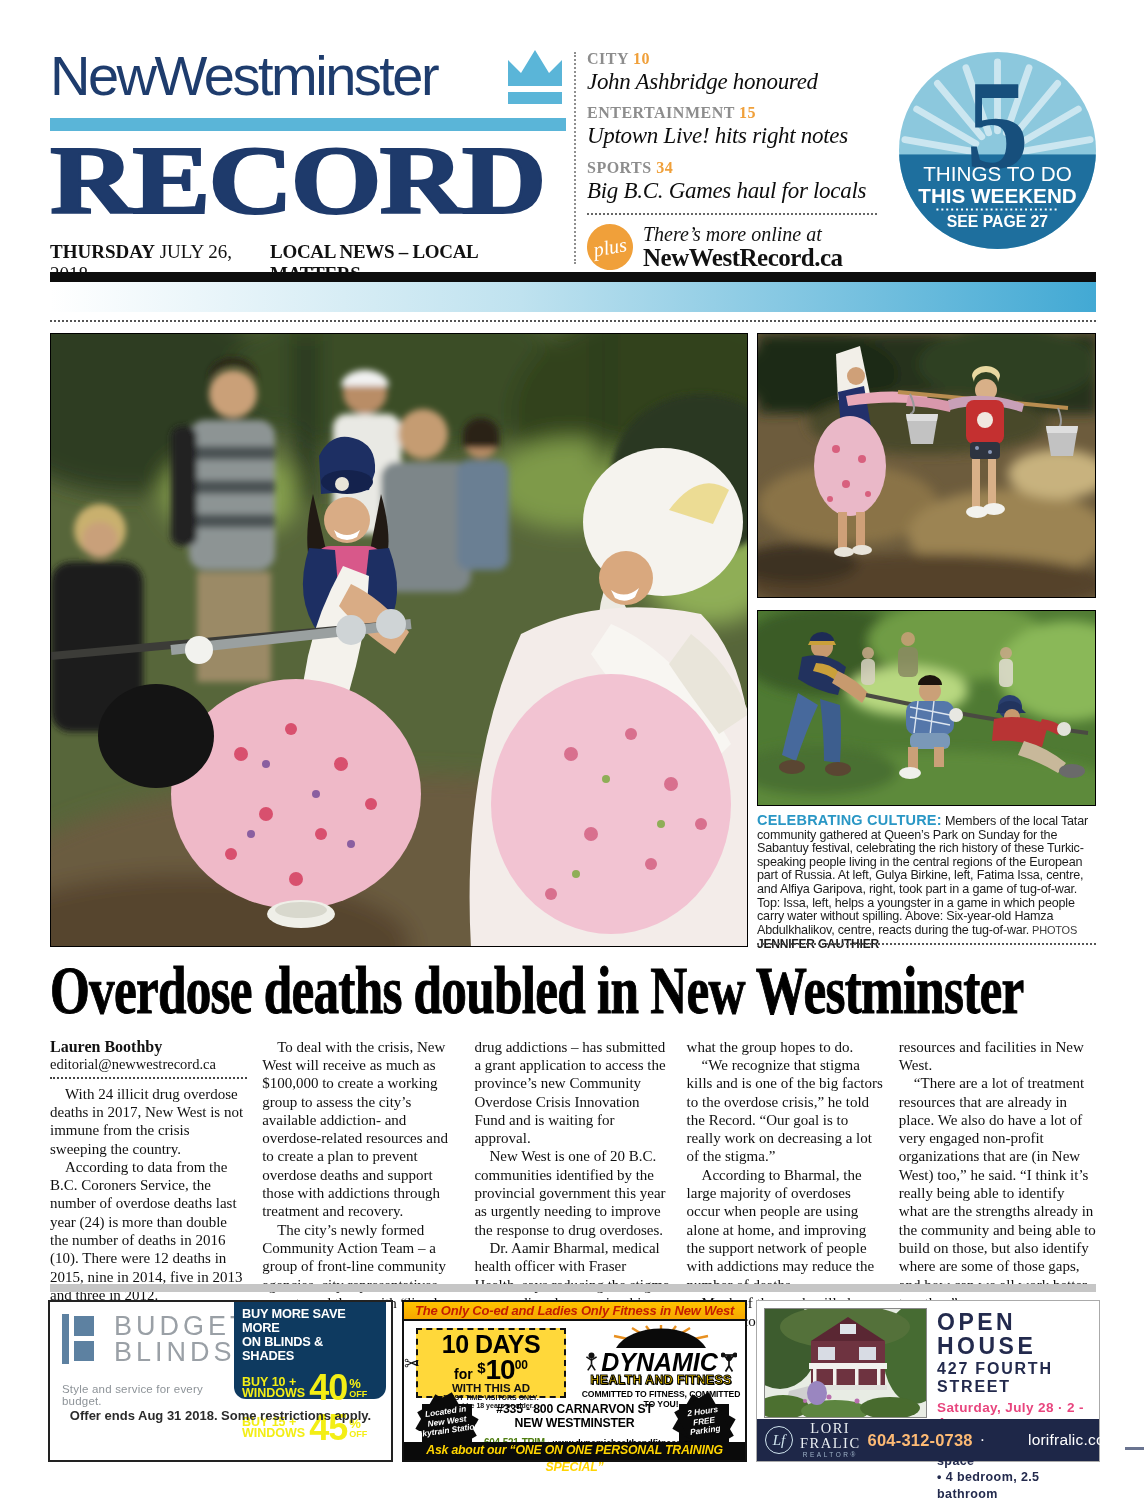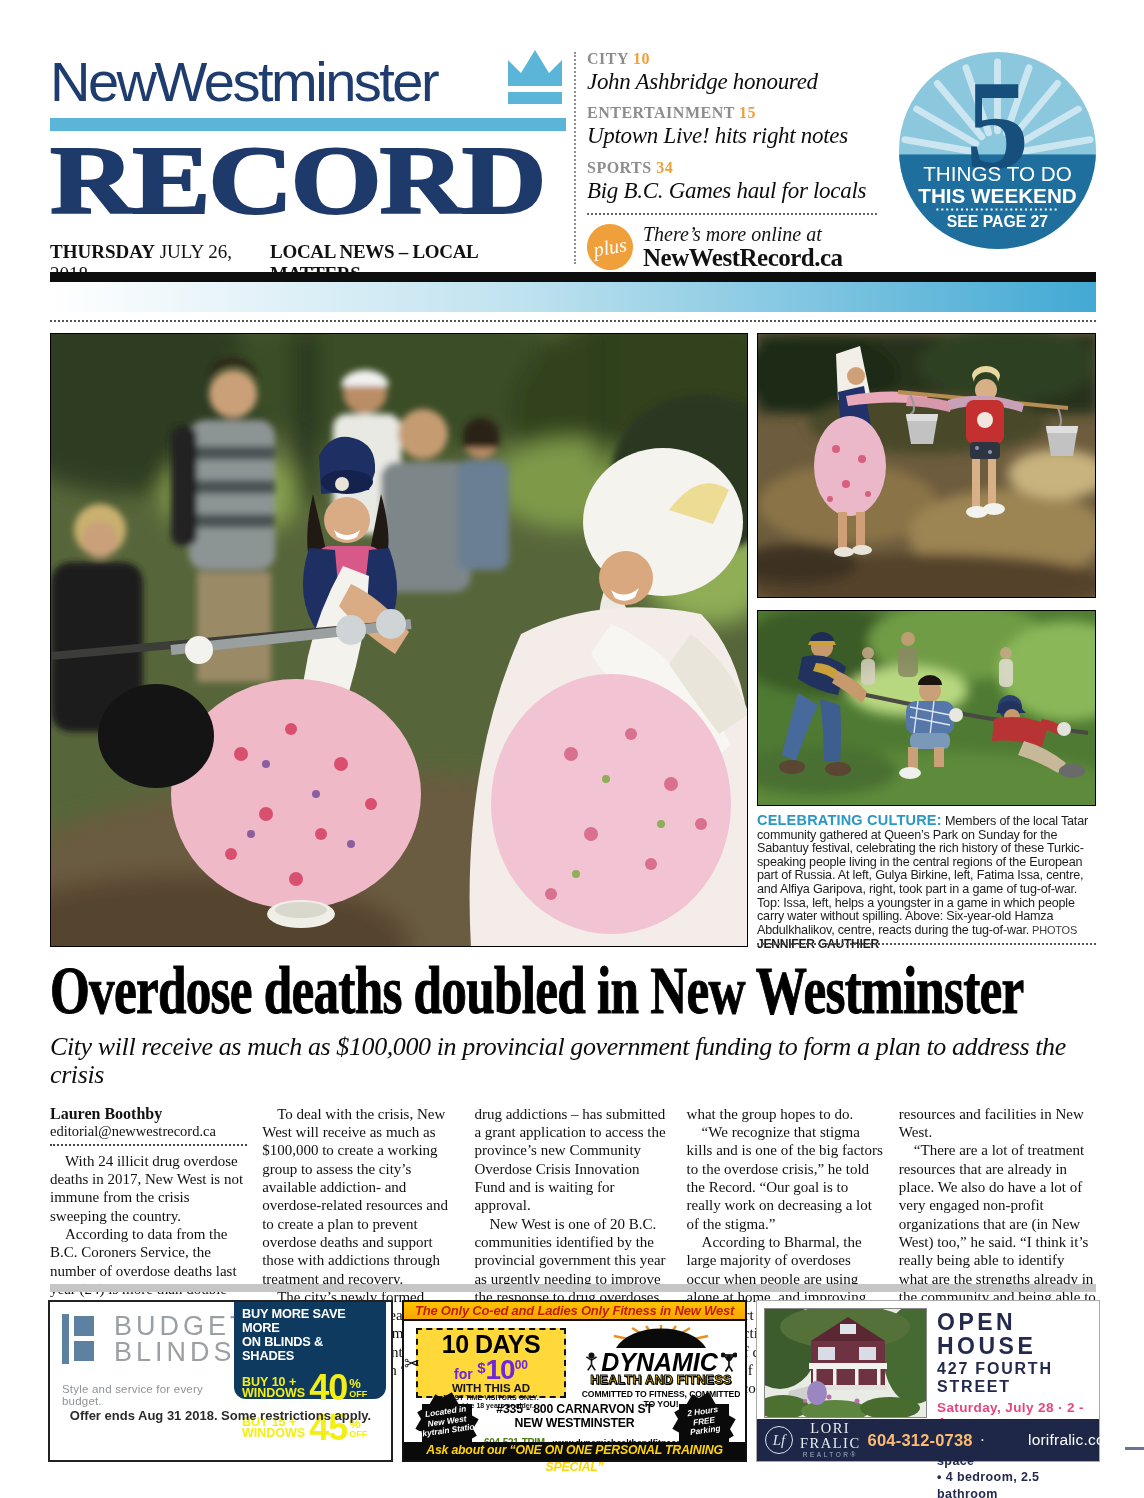--- a/index.html
+++ b/index.html
@@ -2,21 +2,21 @@
 <html><head>
 <meta charset="utf-8">
 <style>
   * { margin:0; padding:0; box-sizing:border-box; }
   html,body { background:#ffffff; }
   body { width:1144px; height:1498px; position:relative; font-family:"Liberation Serif", serif; color:#111; }
 
   
   #masthead { position:absolute; left:50px; top:48px; width:1046px; height:222px; }
   .mast-left { position:absolute; left:0; top:0; width:516px; }
-  .mast-name-row { display:flex; justify-content:space-between; align-items:flex-end; }
+  .mast-name-row { display:flex; justify-content:space-between; align-items:flex-start; }
   .mast-city { font-family:"Liberation Sans", sans-serif; font-size:56px; font-weight:400; letter-spacing:-2.5px; color:#1e3c6d; line-height:1; }
   .mast-bar { height:13px; background:#5ab5d8; margin-top:8px; width:516px; }
   .mast-record { font-family:"Liberation Serif", serif; font-weight:700; font-size:97px; line-height:0.98; color:#1e3a6b; display:inline-block; transform:scaleX(1.21); transform-origin:left top; letter-spacing:-2px; -webkit-text-stroke:2px #1e3a6b; margin-top:2px; }
   .mast-foot { position:absolute; left:0; top:193px; width:516px; display:flex; justify-content:space-between; font-size:19px; }
   .mast-date b { font-weight:700; }
   .mast-tagline { font-weight:700; letter-spacing:-0.3px; }
   .mast-divider { position:absolute; left:524px; top:4px; height:212px; border-left:2px dotted #8f8f8f; }
 
   
   #index { position:absolute; left:537px; top:2px; width:300px; }
@@ -89,21 +89,21 @@
   .bb-bar { position:absolute; left:5px; right:5px; bottom:5px; height:45px; background:#5d81a1; color:#fff; text-align:center; padding-top:2px; }
   .bb-phone { font-size:20px; font-weight:700; line-height:21px; letter-spacing:1px; }
   .bb-url { font-size:17.5px; font-weight:700; line-height:20px; letter-spacing:0.3px; }
 
   
   #ad-dy { width:348px; border:2px solid #111; }
   .dy-top { height:19px; background:linear-gradient(#ffc400,#f7a600); color:#c41e00; font-size:13px; font-weight:800; font-style:italic; text-align:center; line-height:18px; border-bottom:2px solid #111; letter-spacing:-0.2px; }
   .dy-coupon { position:absolute; left:12px; top:26px; width:150px; height:70px; background:#ffd83a; border:2px dashed #111; text-align:center; padding-top:2px; }
   .dy-scissors { position:absolute; left:-14px; top:22px; font-size:19px; color:#111; }
   .dy-10days { font-size:25px; font-weight:900; letter-spacing:-0.5px; color:#000; line-height:24px; }
-  .dy-price-row { line-height:18px; color:#6d28d9; }
+  .dy-price-row { line-height:18px; color:#000000; }
   .dy-for { font-size:14px; font-weight:800; }
   .dy-dollar { font-size:15px; font-weight:900; vertical-align:6px; }
   .dy-price { font-size:28px; font-weight:900; letter-spacing:-1px; }
   .dy-cents { font-size:12px; font-weight:900; vertical-align:10px; }
   .dy-with { font-size:11.5px; font-weight:800; line-height:11px; }
   .dy-small { font-size:7px; font-weight:800; line-height:8px; }
   .dy-logo { position:absolute; left:176px; top:22px; width:162px; text-align:center; }
   .dy-brand-row { display:flex; align-items:center; justify-content:center; gap:3px; margin-top:-2px; }
   .dy-brand { font-size:25px; font-weight:800; font-style:italic; color:#000; letter-spacing:0; line-height:24px;text-align:right; }
   .dy-sub { font-size:12.5px; font-weight:900; color:#ffd400; -webkit-text-stroke:0.9px #000; text-shadow:1px 1px 0 #000; letter-spacing:0.3px; line-height:13px; }
@@ -487,21 +487,20 @@
 
   <figcaption id="caption">
     <span class="cap-title">CELEBRATING CULTURE:</span><span> Members of the local Tatar community gathered at Queen’s Park on Sunday for the Sabantuy festival, celebrating the rich history of these Turkic-speaking people living in the central regions of the European part of Russia. At left, Gulya Birkine, left, Fatima Issa, centre, and Alfiya Garipova, right, took part in a game of tug-of-war. Top: Issa, left, helps a youngster in a game in which people carry water without spilling. Above: Six-year-old Hamza Abdulkhalikov, centre, reacts during the tug-of-war.</span><span class="cap-credit-label">  PHOTOS</span>
     <span class="cap-credit-name">JENNIFER GAUTHIER</span>
   </figcaption>
   <div id="caption-rule"></div>
 </section>
 
 <section id="article">
   <h1 class="headline">Overdose deaths doubled in New Westminster</h1>
-  <div class="subhead">City will receive as much as $100,000 in provincial government funding to form a plan to address the crisis</div>
   <div class="cols">
     <div class="col">
       <div class="byline-name">Lauren Boothby</div>
       <div class="byline-email">editorial@newwestrecord.ca</div>
       <div class="byline-rule"></div>
       <p>With 24 illicit drug overdose deaths in 2017, New West is not immune from the crisis sweeping the country.</p>
       <p>According to data from the B.C. Coroners Service, the number of overdose deaths last year (24) is more than double the number of deaths in 2016 (10). There were 12 deaths in 2015, nine in 2014, five in 2013 and three in 2012.</p>
     </div>
     <div class="col">
       <p>To deal with the crisis, New West will receive as much as $100,000 to create a working group to assess the city’s available addiction- and overdose-related resources and to create a plan to prevent overdose deaths and support those with addictions through treatment and recovery.</p>

